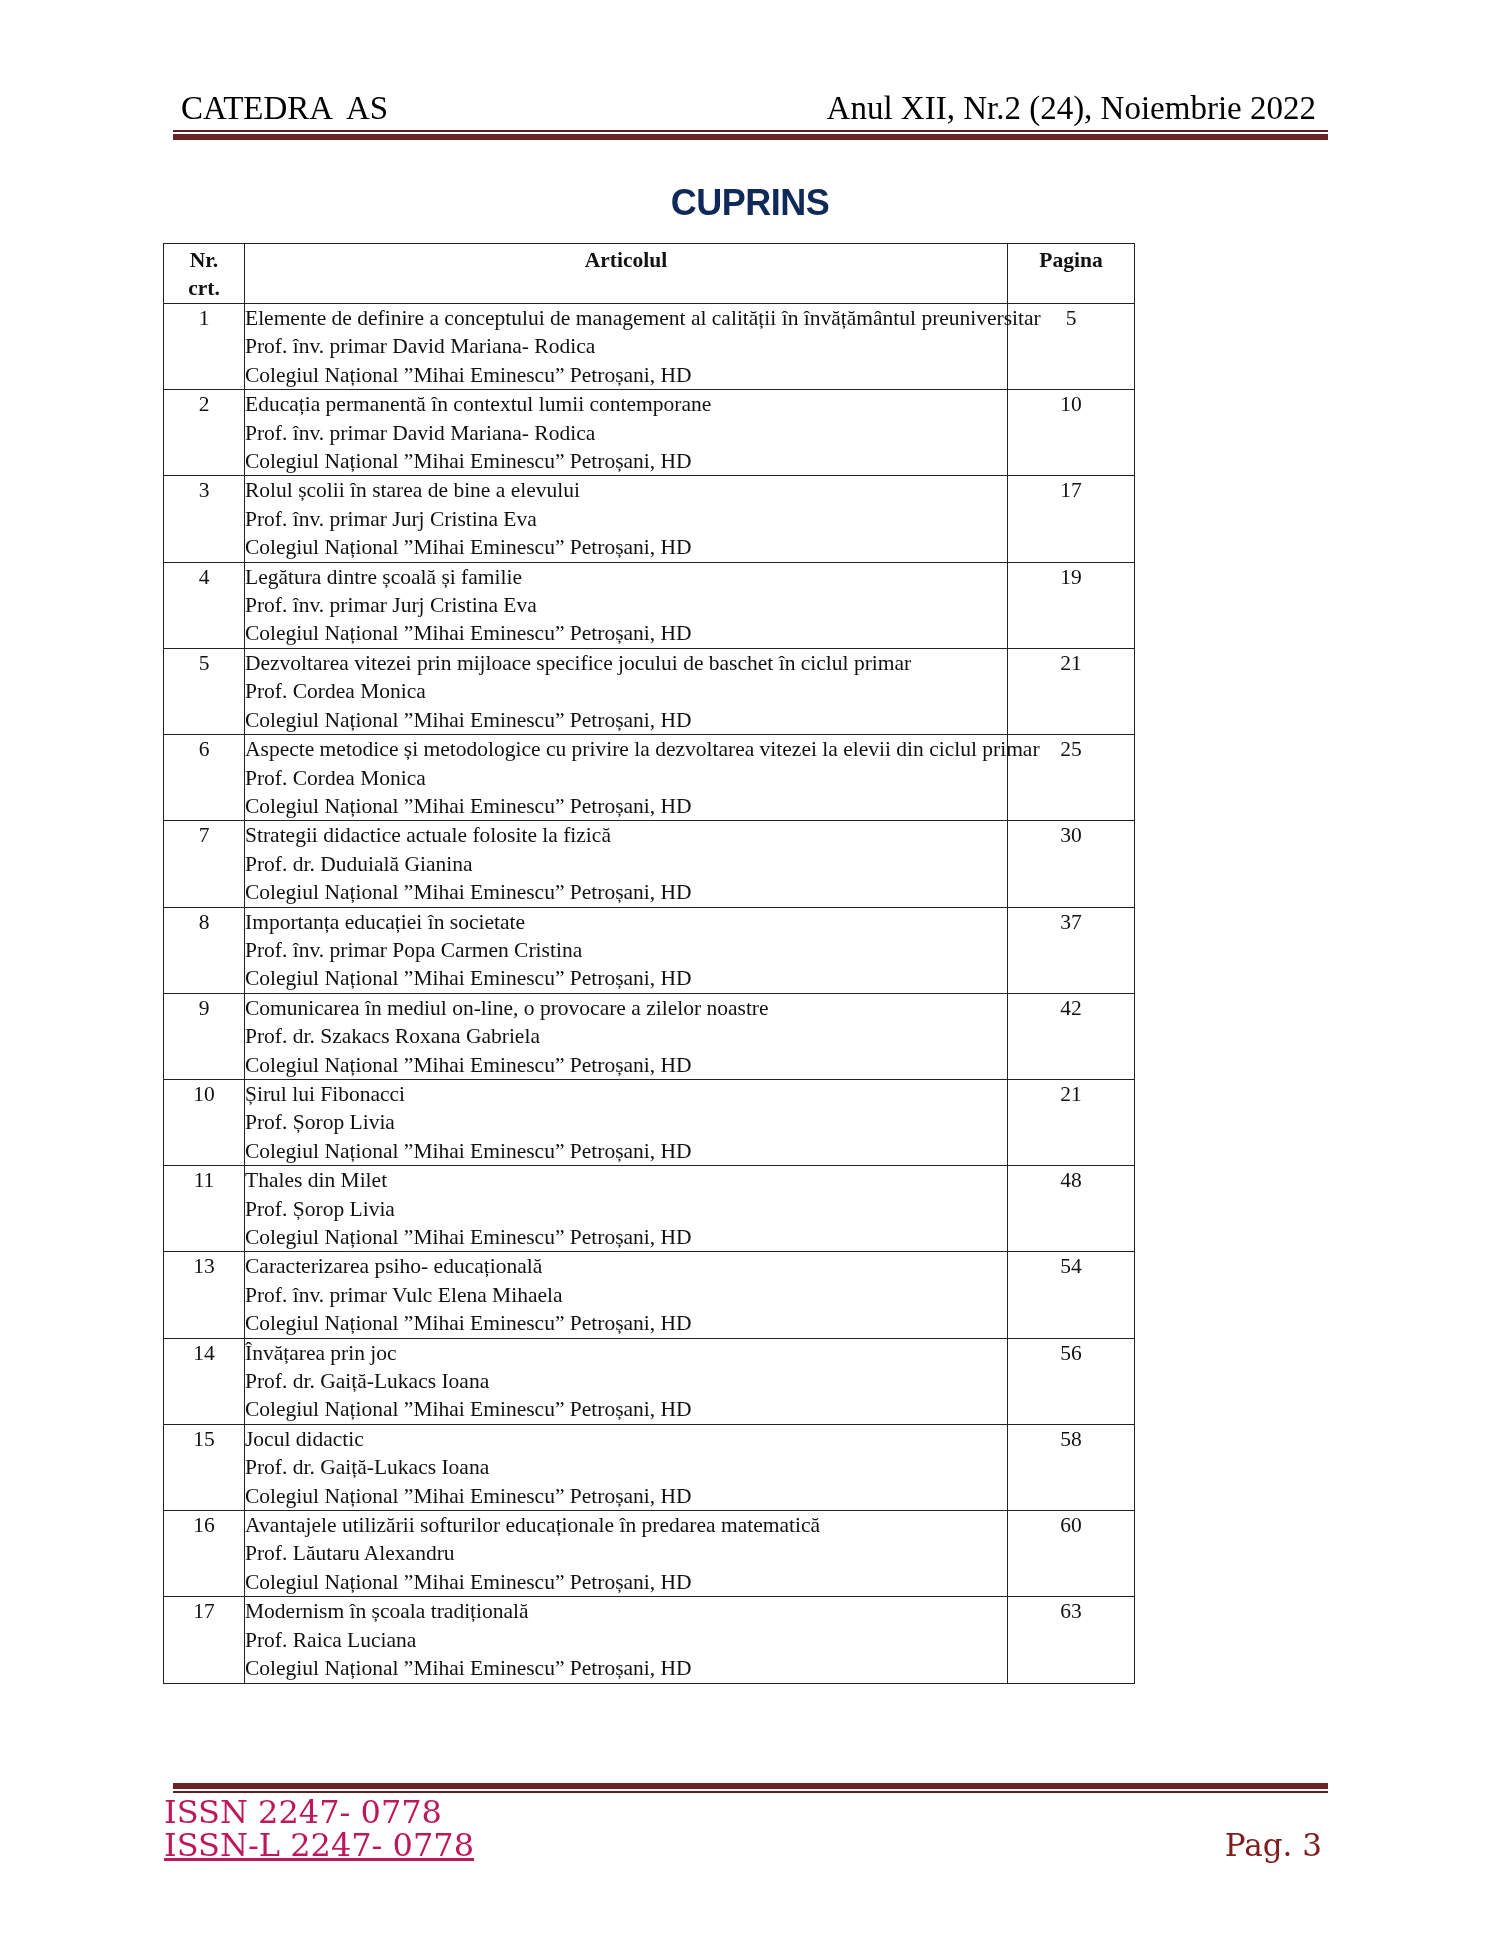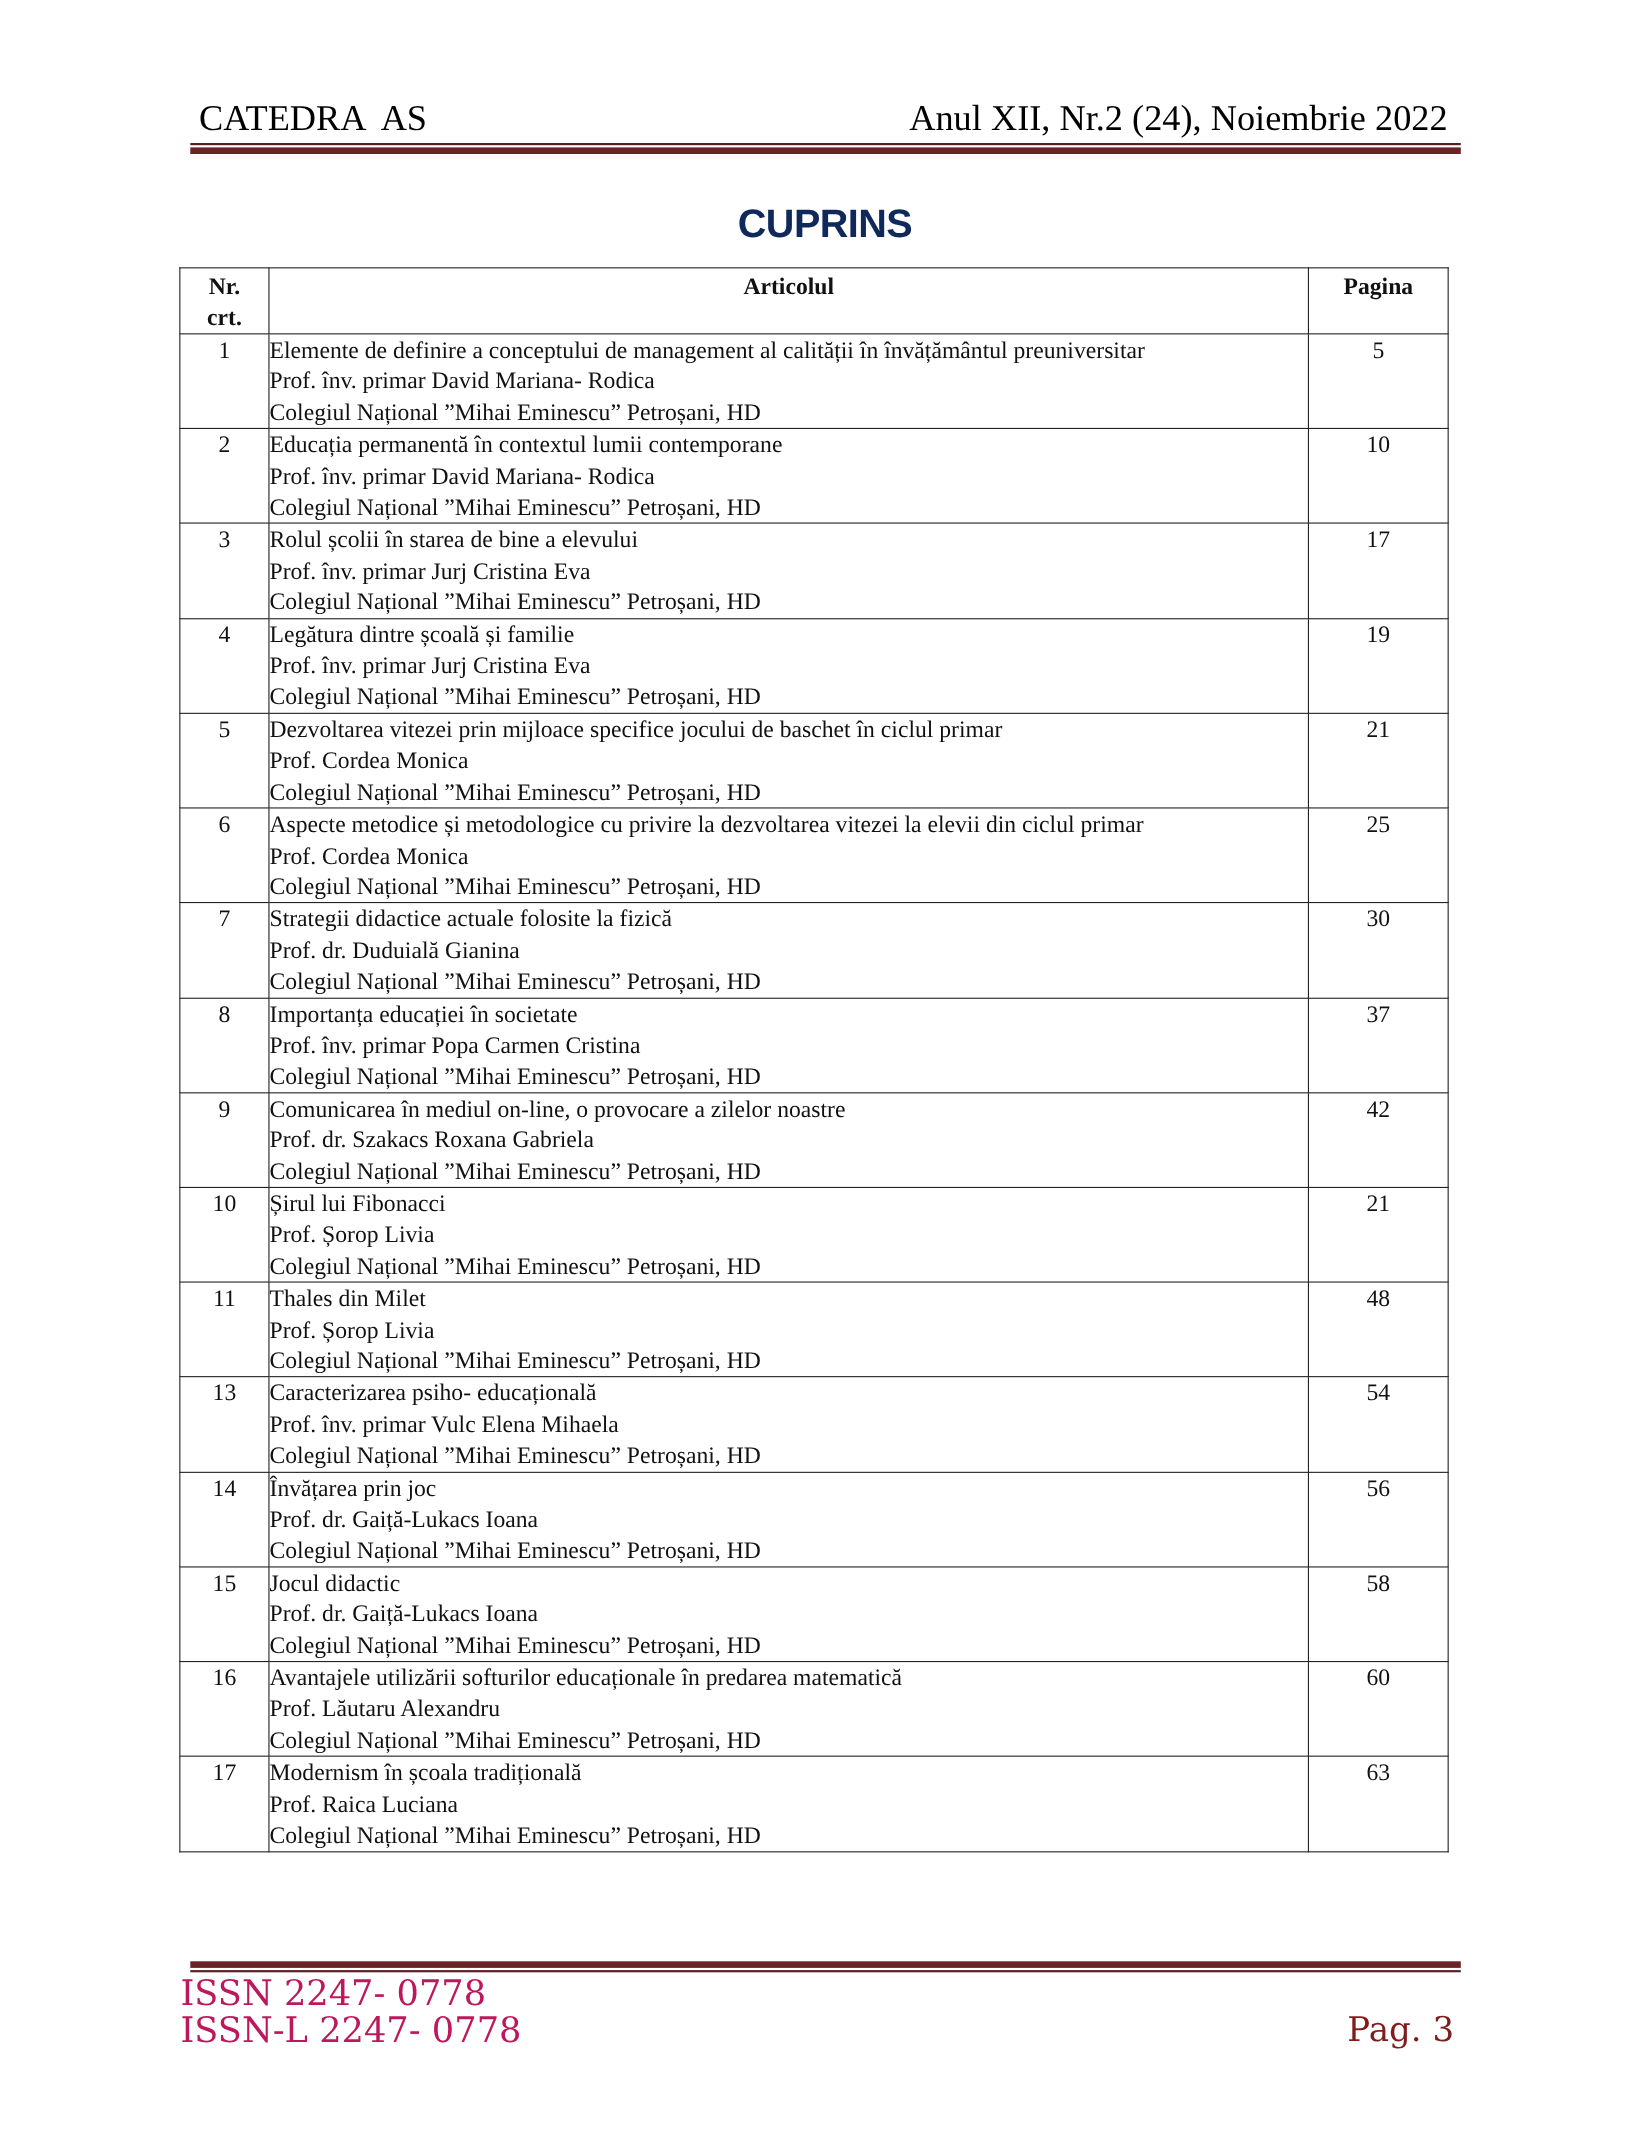--- a/index.html
+++ b/index.html
@@ -15,37 +15,37 @@
   .rule-thin { position: absolute; left: 173px; width: 1155px; height: 2px; background: #5e1f22; }
   .rule-thick { position: absolute; left: 173px; width: 1155px; height: 6px; background: #6b2426; }
 
   .title {
     position: absolute; top: 183px; left: 0; width: 1500px; text-align: center;
     font-family: "Liberation Sans", sans-serif; font-weight: bold; font-size: 36px;
     line-height: 40px; color: #10295b; letter-spacing: -0.5px;
   }
 
   table.toc {
-    position: absolute; left: 163px; top: 243px; width: 1154px;
+    position: absolute; left: 163px; top: 243px; width: 972px;
     border-collapse: collapse; font-family: "Liberation Serif", serif; font-size: 21.5px; color: #111;
     table-layout: fixed;
   }
   table.toc th, table.toc td { border: 1.5px solid #222; vertical-align: top; padding: 0; }
   table.toc th { font-weight: bold; text-align: center; line-height: 28px; padding-top: 2px; height: 57px; }
   table.toc col.c1 { width: 81px; }
   table.toc col.c3 { width: 127px; }
   td.num, td.page { text-align: center; line-height: 28px; padding-top: 1px; }
   td.art { padding: 1px 8px 0 12px; line-height: 28.4px; height: 84px; }
   td.art div { white-space: nowrap; }
 
   .foot-line1, .foot-line2 {
     position: absolute; left: 164px; font-family: "DejaVu Serif", serif; font-size: 32px; line-height: 32px; color: #be185d;
   }
   .foot-line1 { top: 1796px; }
-  .foot-line2 { top: 1829px; }
+  .foot-line2 { top: 1829px; text-decoration: underline; }
   .foot-page {
     position: absolute; right: 178px; top: 1829px; font-family: "DejaVu Serif", serif; font-size: 31px; line-height: 32px; color: #7f1d1d;
   }
 </style>
 </head>
 <body>
 
 <div>
   <div class="hdr-left">CATEDRA  AS</div>
   <div class="hdr-right">Anul XII, Nr.2 (24), Noiembrie 2022</div>

